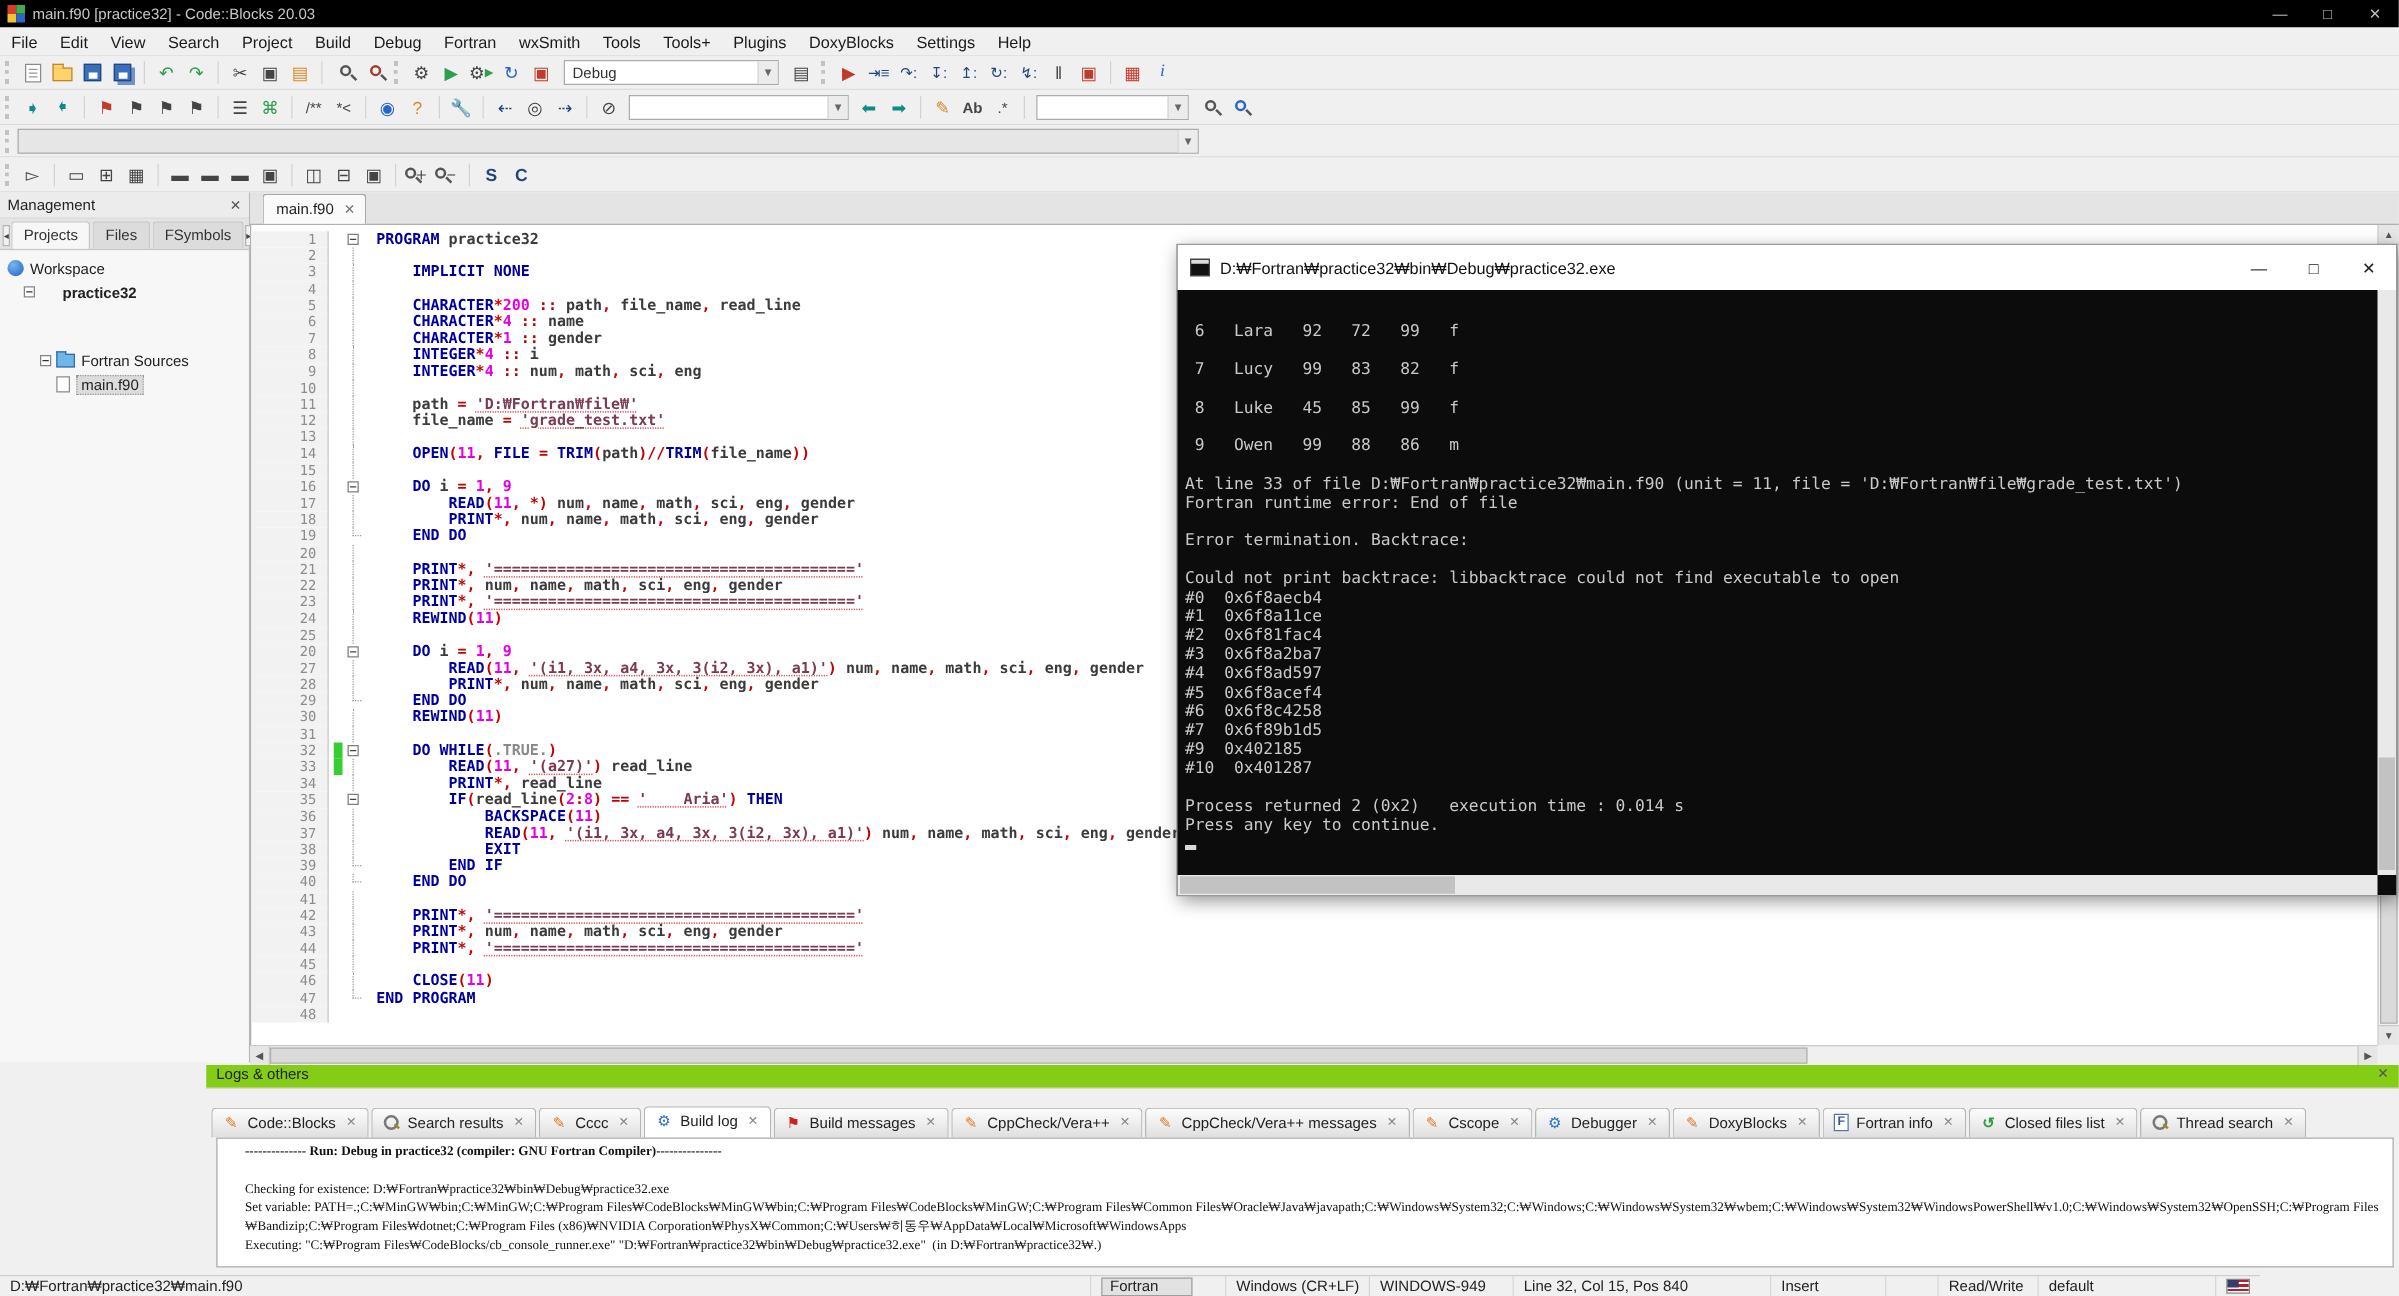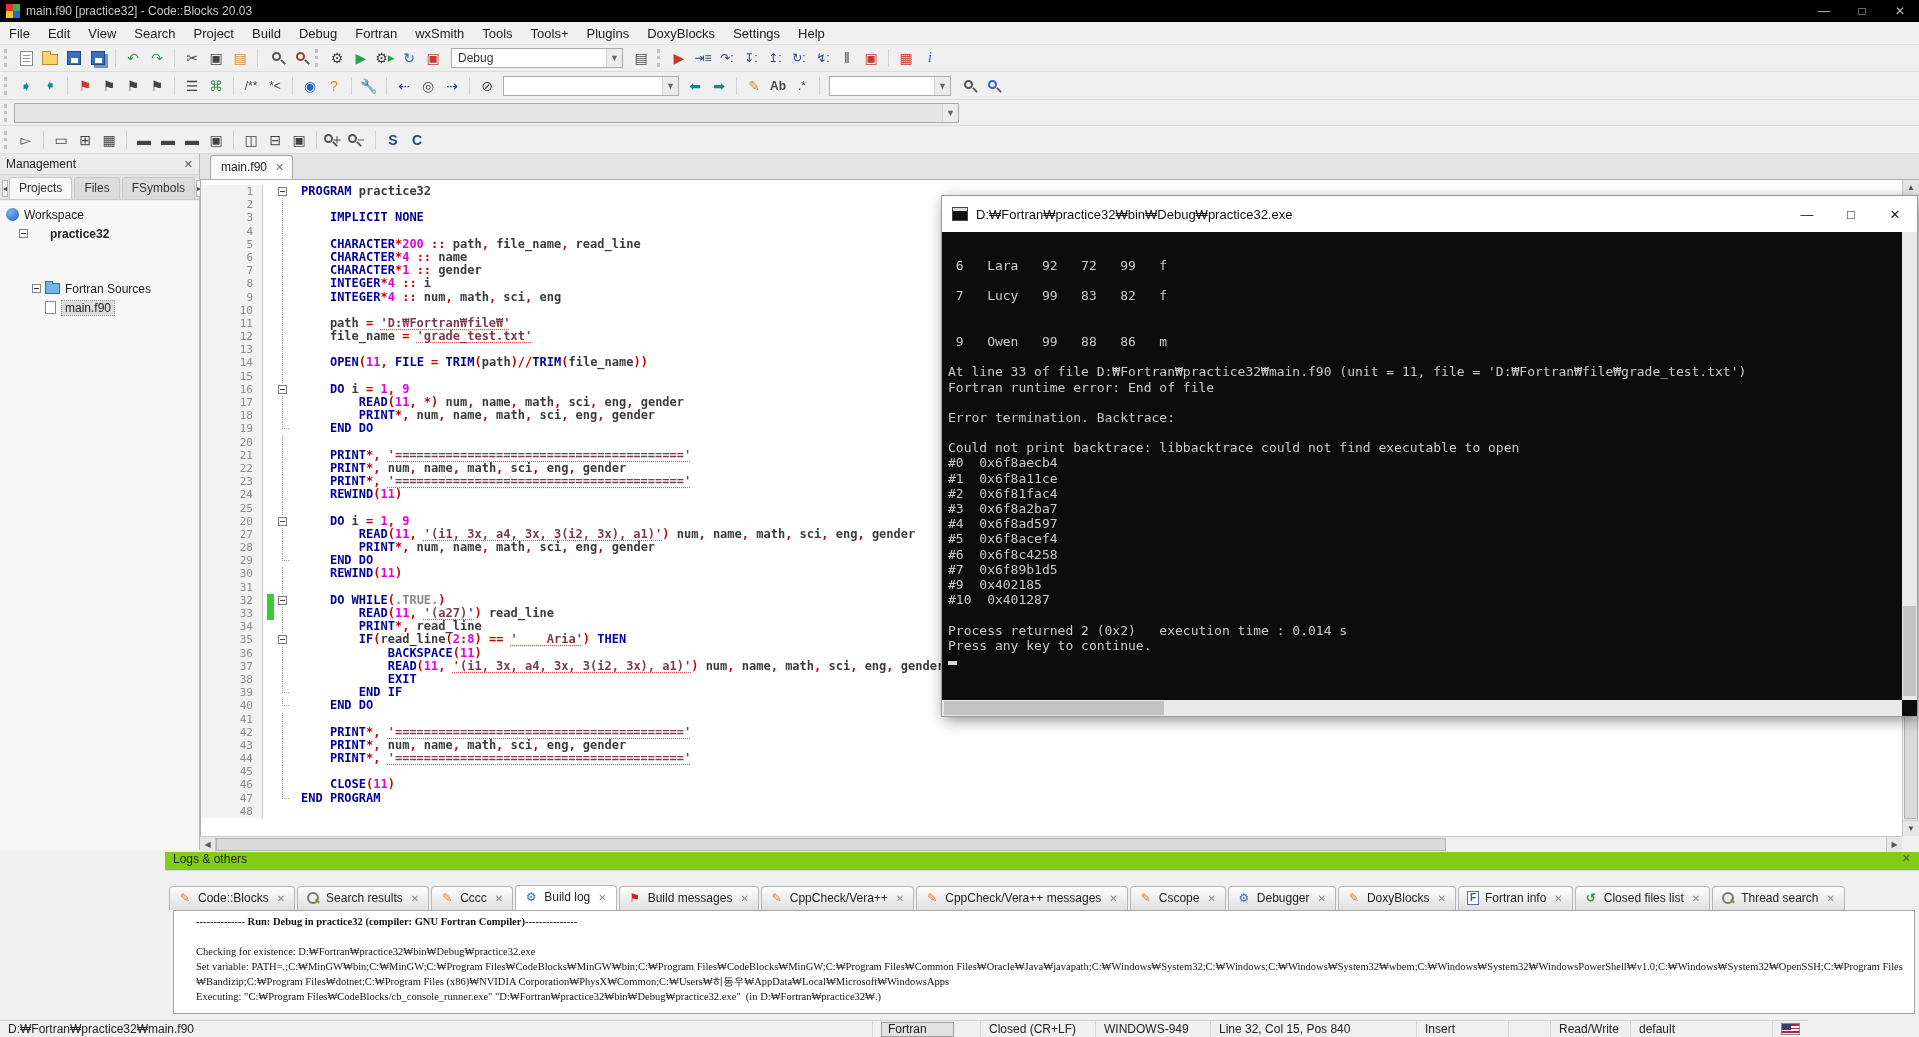--- a/index.html
+++ b/index.html
@@ -430,20 +430,21 @@
       <span class="cbtn">□</span>
       <span class="cbtn">✕</span>
     </span>
   </div>
   <div id="cbody">
     <div id="clines">
         <div class="cline"> 6   Lara   92   72   99   f</div>
         <div class="cline"> </div>
         <div class="cline"> 7   Lucy   99   83   82   f</div>
         <div class="cline"> </div>
+        <div class="cline"> 8   Luke   45   85   99   f</div>
         <div class="cline"> </div>
         <div class="cline"> 9   Owen   99   88   86   m</div>
         <div class="cline"> </div>
         <div class="cline">At line 33 of file D:₩Fortran₩practice32₩main.f90 (unit = 11, file = 'D:₩Fortran₩file₩grade_test.txt')</div>
         <div class="cline">Fortran runtime error: End of file</div>
         <div class="cline"> </div>
         <div class="cline">Error termination. Backtrace:</div>
         <div class="cline"> </div>
         <div class="cline">Could not print backtrace: libbacktrace could not find executable to open</div>
         <div class="cline">#0  0x6f8aecb4</div>
@@ -550,21 +551,21 @@
       <div class="logline">Set variable: PATH=.;C:₩MinGW₩bin;C:₩MinGW;C:₩Program Files₩CodeBlocks₩MinGW₩bin;C:₩Program Files₩CodeBlocks₩MinGW;C:₩Program Files₩Common Files₩Oracle₩Java₩javapath;C:₩Windows₩System32;C:₩Windows;C:₩Windows₩System32₩wbem;C:₩Windows₩System32₩WindowsPowerShell₩v1.0;C:₩Windows₩System32₩OpenSSH;C:₩Program Files₩Bandizip;C:₩Program Files₩dotnet;C:₩Program Files (x86)₩NVIDIA Corporation₩PhysX₩Common;C:₩Users₩히동우₩AppData₩Local₩Microsoft₩WindowsApps</div>
       <div class="logline">Executing: "C:₩Program Files₩CodeBlocks/cb_console_runner.exe" "D:₩Fortran₩practice32₩bin₩Debug₩practice32.exe"  (in D:₩Fortran₩practice32₩.)</div>
     </div>
 </div>
 
 <div id="statusbar">
   <span class="fld path">D:₩Fortran₩practice32₩main.f90</span>
   <span class="fld" style="width:108px">
     <span class="langbox">Fortran</span>
   </span>
-  <span class="fld" style="width:115px">Closed (CR+LF)</span>
+  <span class="fld" style="width:115px">Windows (CR+LF)</span>
   <span class="fld" style="width:115px">WINDOWS-949</span>
   <span class="fld" style="width:206px">Line 32, Col 15, Pos 840</span>
   <span class="fld" style="width:92px">Insert</span>
   <span class="fld" style="width:42px"></span>
   <span class="fld" style="width:80px">Read/Write</span>
   <span class="fld" style="width:142px">default</span>
   <span class="fld" style="width:36px">
       <span class="us-flag"></span>
     </span>
 </div>

